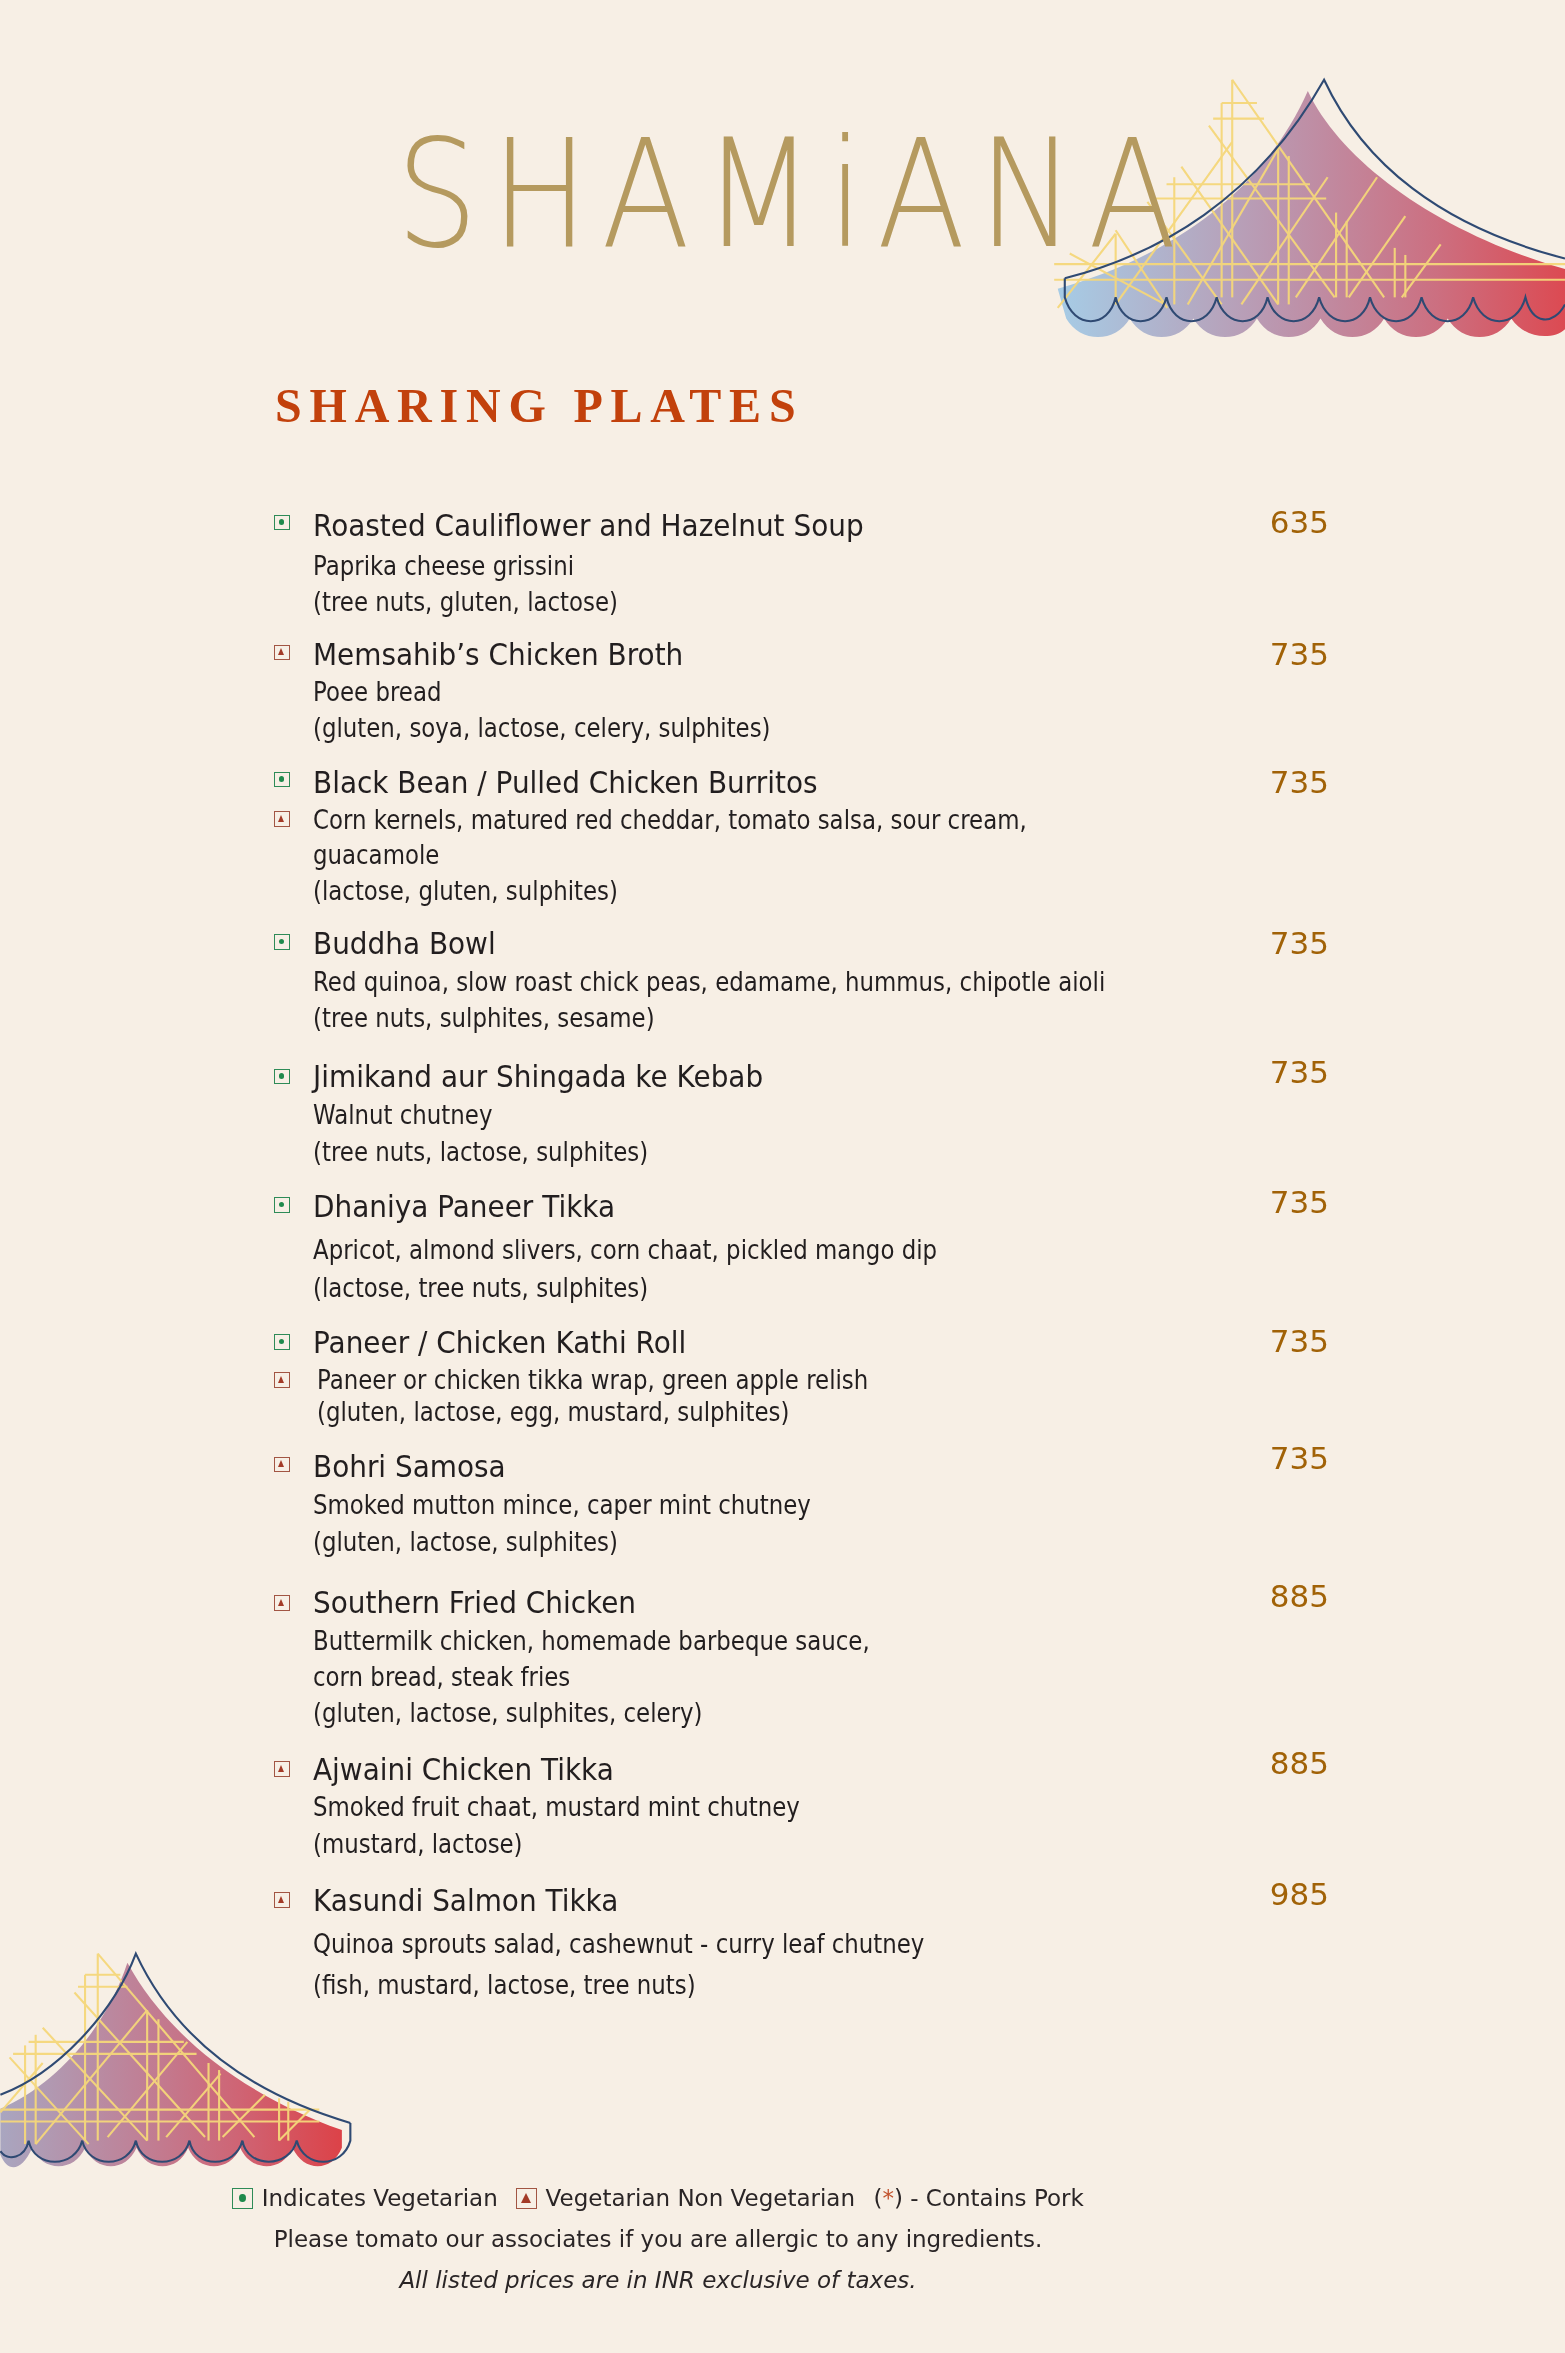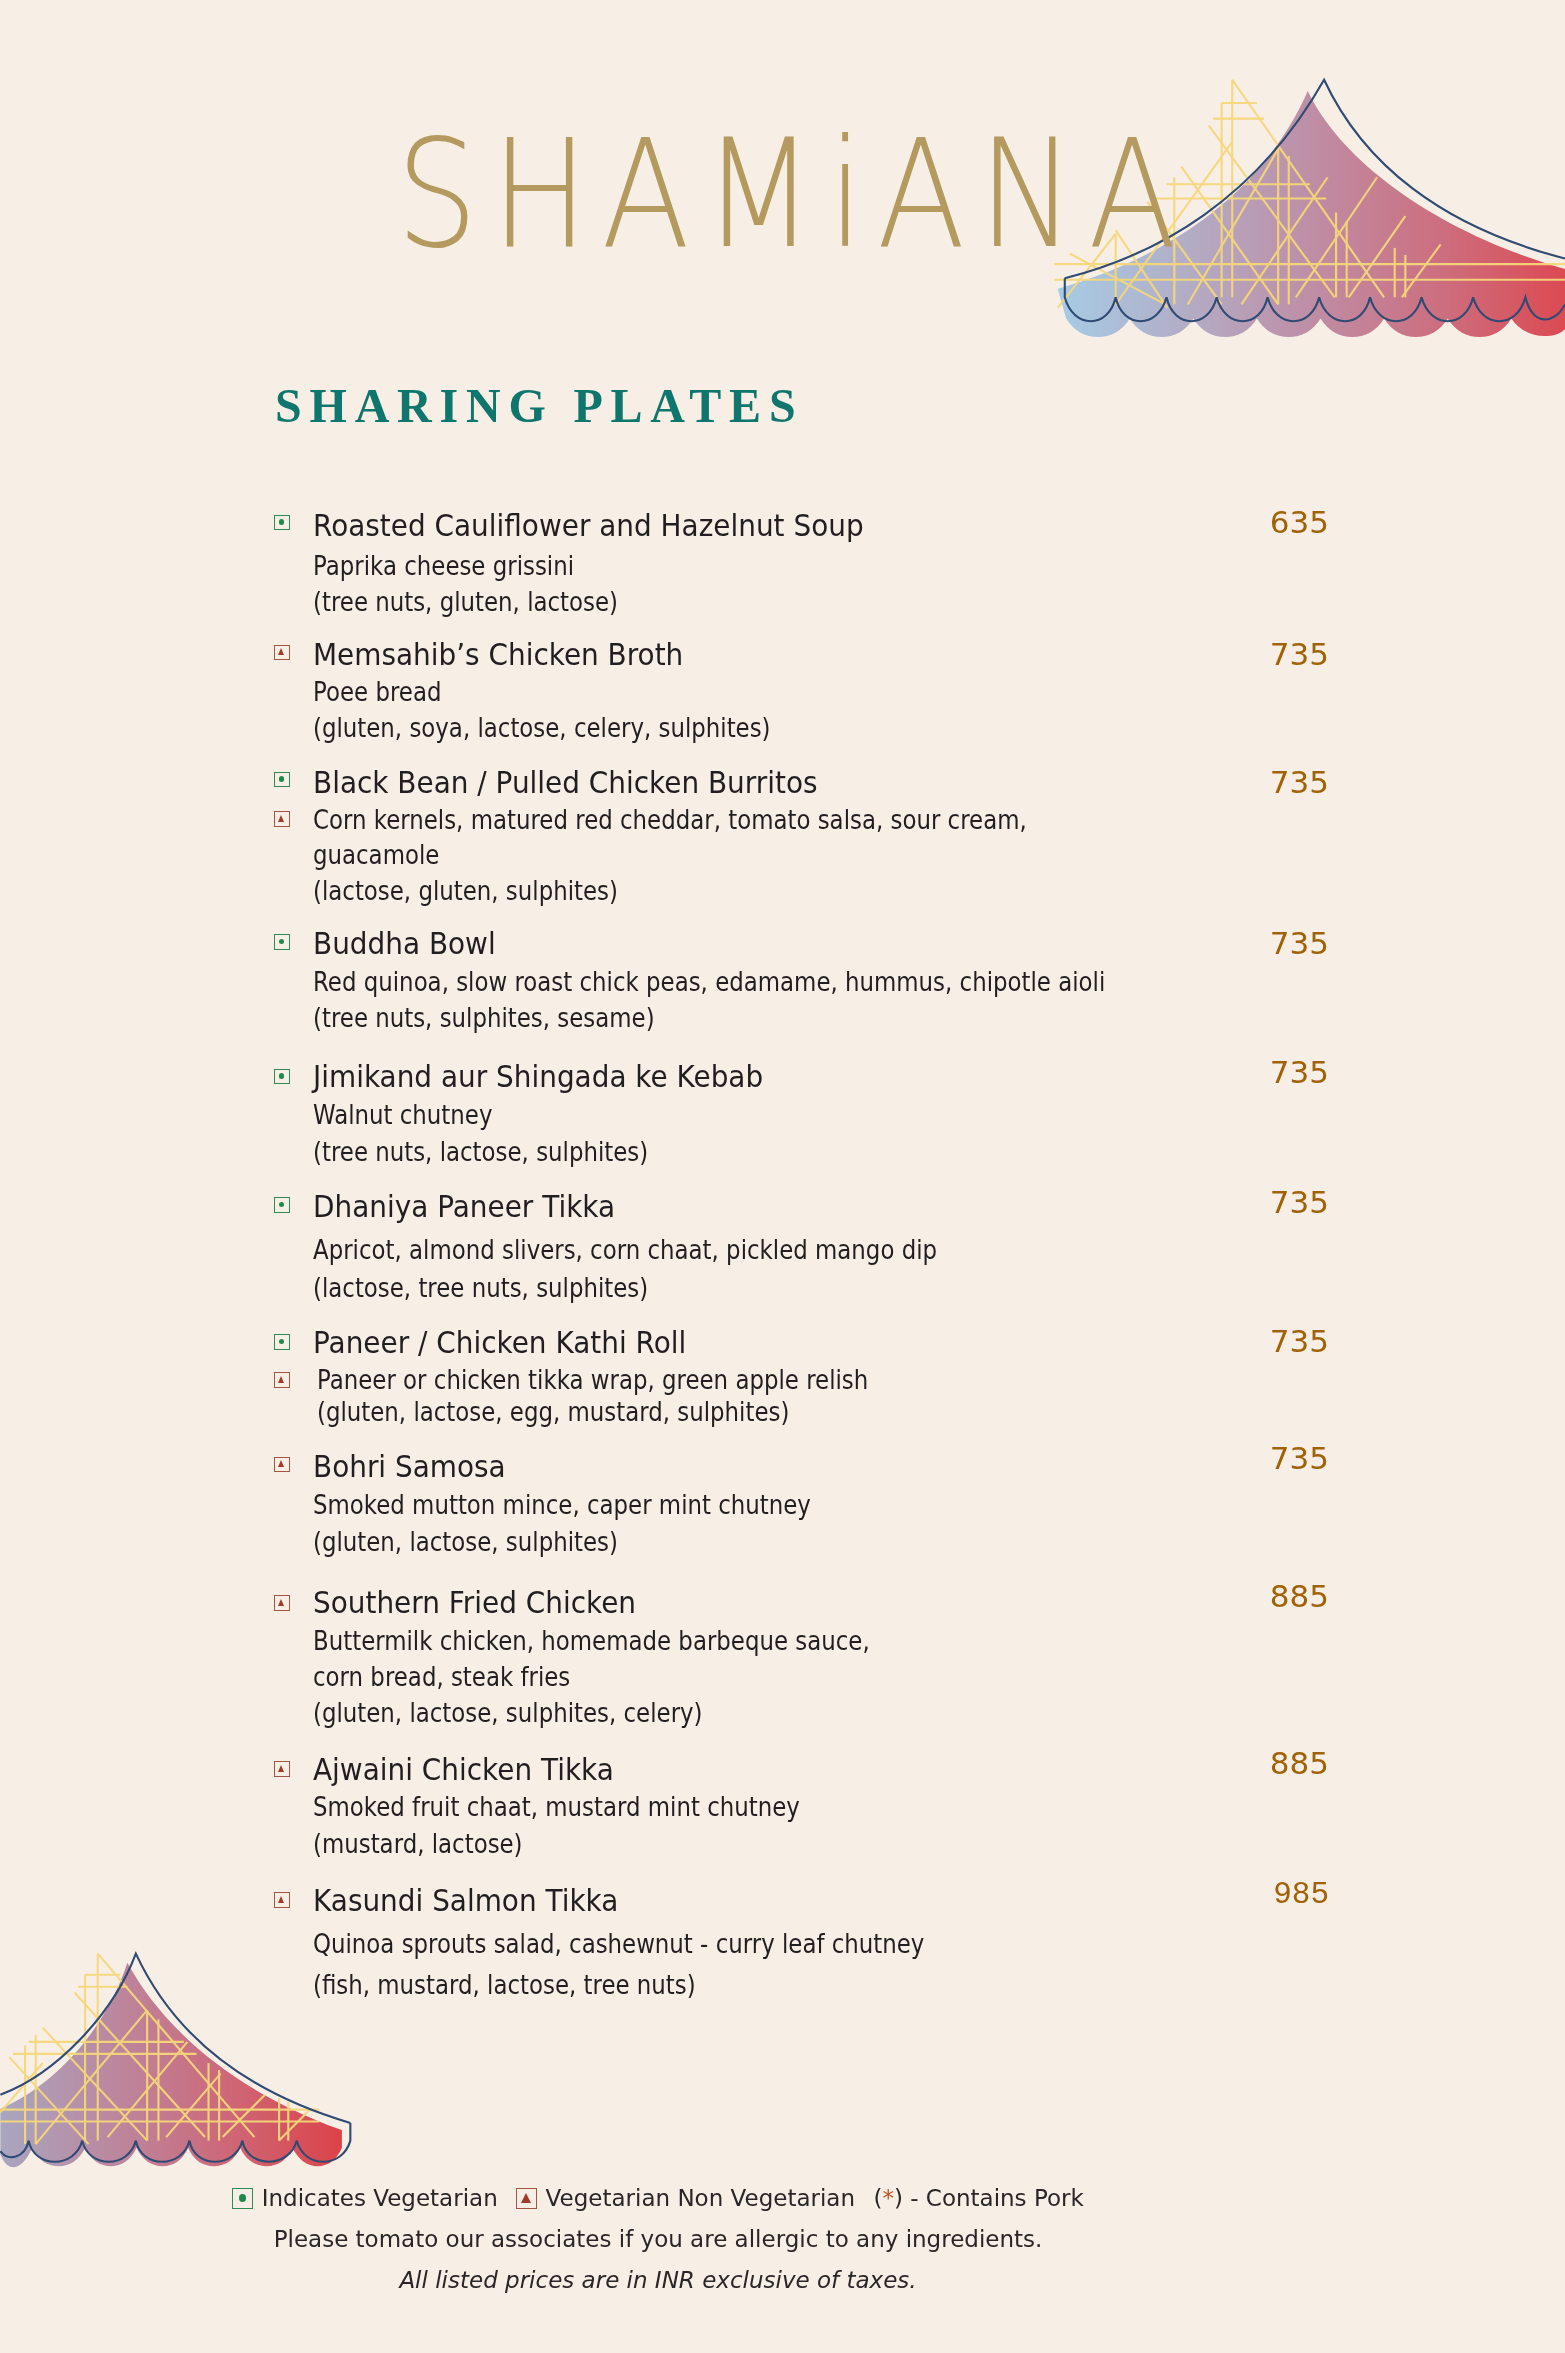--- a/index.html
+++ b/index.html
@@ -16,21 +16,21 @@
     font-family: "DejaVu Sans", sans-serif;
     font-weight: 200;
     font-size: 150px; line-height: 1;
     letter-spacing: 15.5px;
     color: #B59A5F;
     transform: scaleX(0.86); transform-origin: left top;
   }
   .section-heading {
     left: 275px; top: 380px;
     font-family: "Liberation Serif", "DejaVu Serif", serif;
-    color: #0f766e;
+    color: #c2410c;
     font-size: 48px; line-height: 52px;
     letter-spacing: 7.8px;
     font-weight: 600;
   }
   .menu-item { position: absolute; left: 0; width: 1565px; }
   .item-name {
     position: absolute; left: 313px;
     font-size: 31px; line-height: 37px;
     font-weight: 500;
     color: #221E1F;
@@ -270,21 +270,21 @@
   <span class="diet-icon nonveg-icon" style="top:10px;"></span>
   <span class="item-name" style="top:0px;">Ajwaini Chicken Tikka</span>
   <span class="price" style="top:-5.7px;">885</span>
   <span class="desc-line" style="top:41px;">Smoked fruit chaat, mustard mint chutney</span>
   <span class="desc-line" style="top:78px;">(mustard, lactose)</span>
 </div>
 
 <div class="menu-item" style="top:1882px;">
   <span class="diet-icon nonveg-icon" style="top:10px;"></span>
   <span class="item-name" style="top:0px;">Kasundi Salmon Tikka</span>
-  <span class="price" style="top:-5.7px;font-family:Liberation Mono, monospace;">985</span>
+  <span class="price" style="top:-5.7px;">985</span>
   <span class="desc-line" style="top:47px;">Quinoa sprouts salad, cashewnut - curry leaf chutney</span>
   <span class="desc-line" style="top:88px;">(fish, mustard, lactose, tree nuts)</span>
 </div>
 
 <div class="footer-line legend" style="top:2184px;">
   <span class="diet-icon veg-icon"></span>
   <span class="legend-text">Indicates Vegetarian</span>
   <span class="diet-icon nonveg-icon"></span>
   <span class="legend-text">Vegetarian Non Vegetarian</span>
   <span>

